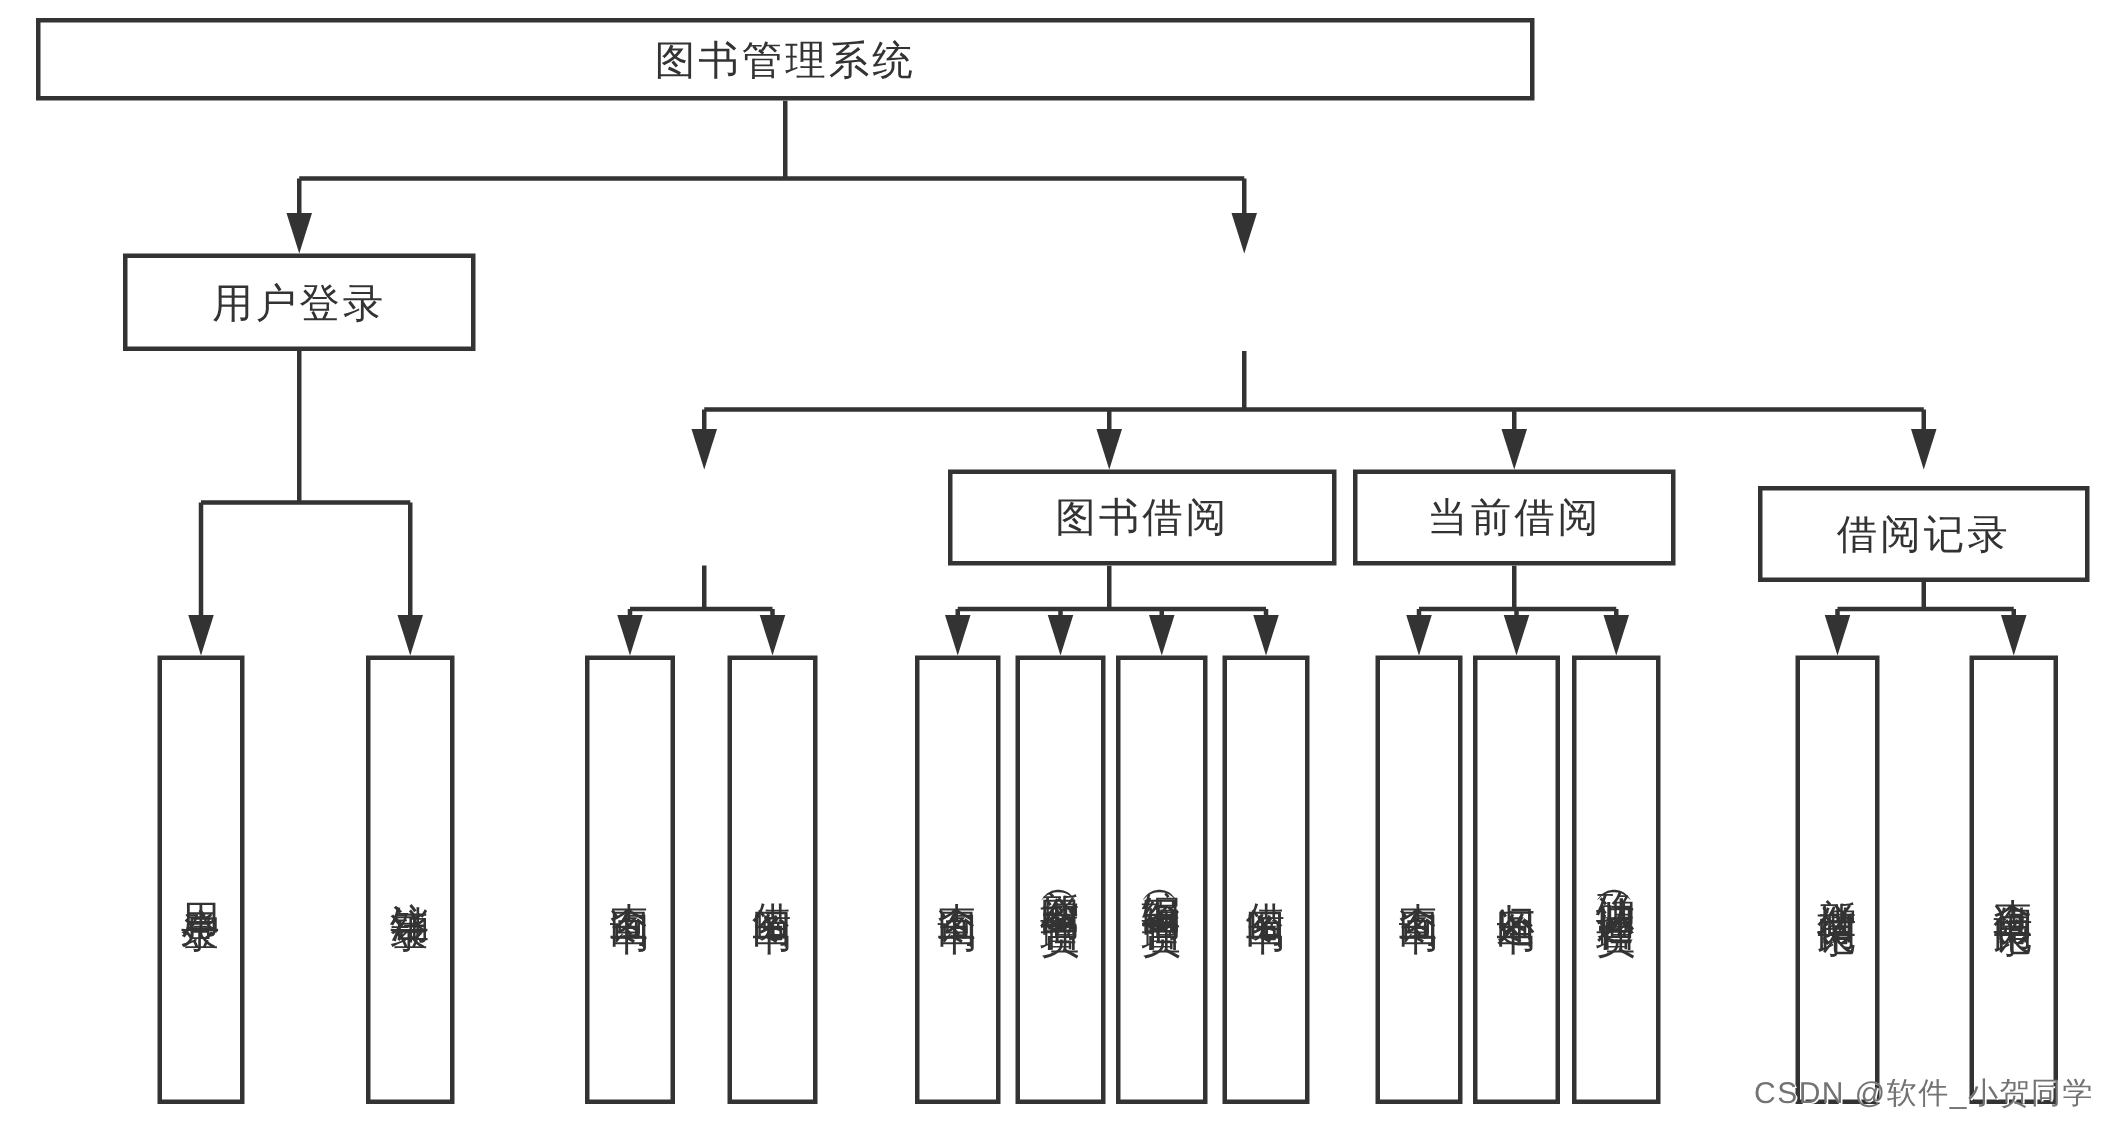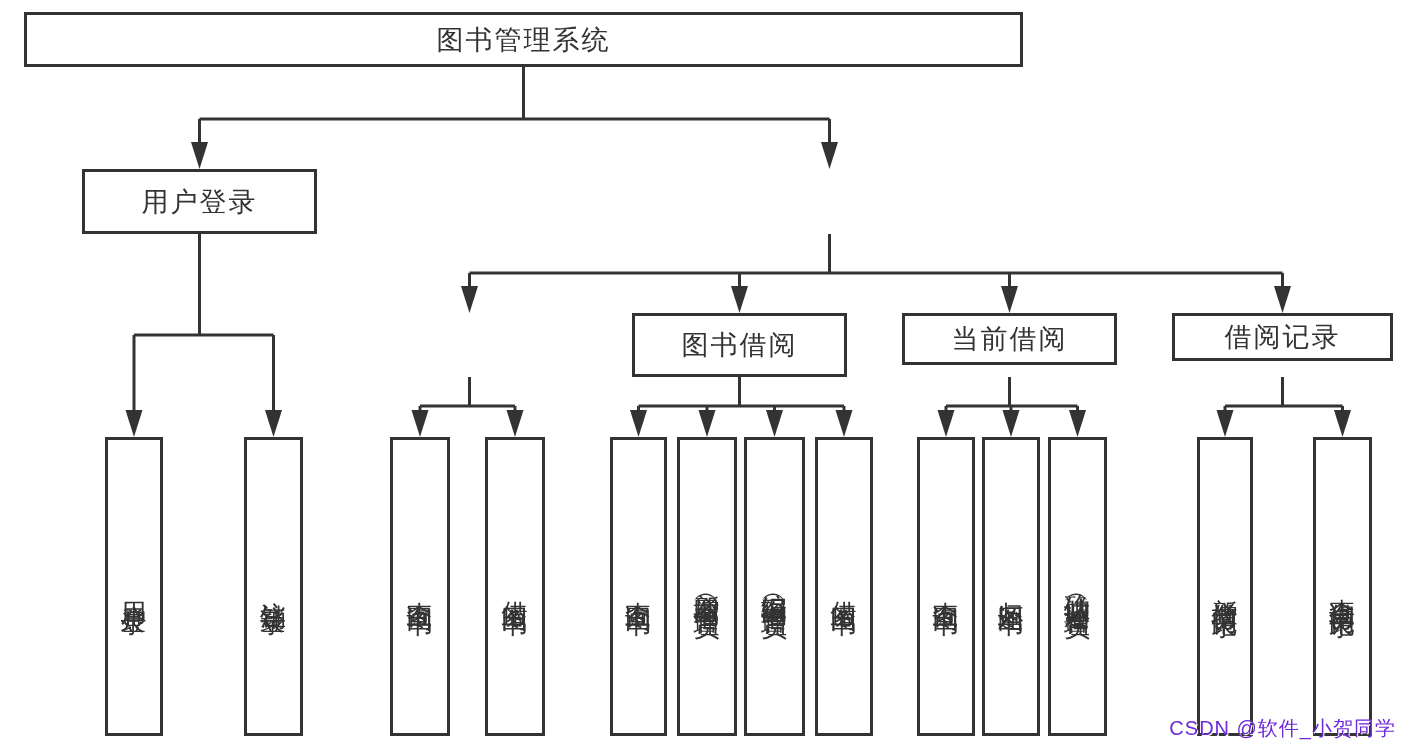--- a/index.html
+++ b/index.html
@@ -52,21 +52,21 @@
     text-orientation: upright;
     font-size: 26px;
     letter-spacing: 3px;
     line-height: 1;
   }
   .watermark {
     position: absolute;
     right: 9px;
     bottom: 5px;
     font-size: 20px;
-    color: #6d28d9;
+    color: #737373;
     letter-spacing: 1px;
     z-index: 3;
     text-shadow: 1px 1px 0 #ffffff;
     white-space: nowrap;
     margin-top: 26px;
   }
 </style>
 </head>
 <body>
 
@@ -119,23 +119,23 @@
       <path d="M1282.5 377 V406 M1225 406 H1342.5 M1225 406 V415 M1342.5 406 V415"></path>
       <polygon points="1216.5,410 1233.5,410 1225,437"></polygon>
       <polygon points="1334,410 1351,410 1342.5,437"></polygon>
     </g>
   </svg>
 
   <div class="node hnode" style="left:24px; top:12px; width:999px; height:55px;">图书管理系统</div>
 
   <div class="node hnode" style="left:82px; top:169px; width:235px; height:65px;">用户登录</div>
 
-  <div class="node hnode" style="left:632px; top:313px; width:215px; height:64px;">图书借阅</div>
-  <div class="node hnode" style="left:902px; top:313px; width:215px; height:52px;">当前借阅</div>
-  <div class="node hnode" style="left:1172px; top:313px; width:221px; height:48px;">借阅记录</div>
+  <div class="node hnode" style="left:632px; top:313px; width:259px; height:64px;">图书借阅</div>
+  <div class="node hnode" style="left:902px; top:313px; width:215px; height:64px;">当前借阅</div>
+  <div class="node hnode" style="left:1172px; top:324px; width:221px; height:64px;">借阅记录</div>
 
   <div class="node vnode" style="left:105px; top:437px; width:58px; height:299px;">用户登录</div>
   <div class="node vnode" style="left:244px; top:437px; width:59px; height:299px;">注销登录</div>
 
   <div class="node vnode" style="left:390px; top:437px; width:60px; height:299px;">查询图书</div>
   <div class="node vnode" style="left:485px; top:437px; width:60px; height:299px;">借阅图书</div>
 
   <div class="node vnode" style="left:610px; top:437px; width:57px; height:299px;">查询图书</div>
   <div class="node vnode" style="left:677px; top:437px; width:60px; height:299px;">新增图书（管理员）</div>
   <div class="node vnode" style="left:744px; top:437px; width:61px; height:299px;">编辑图书（管理员）</div>

